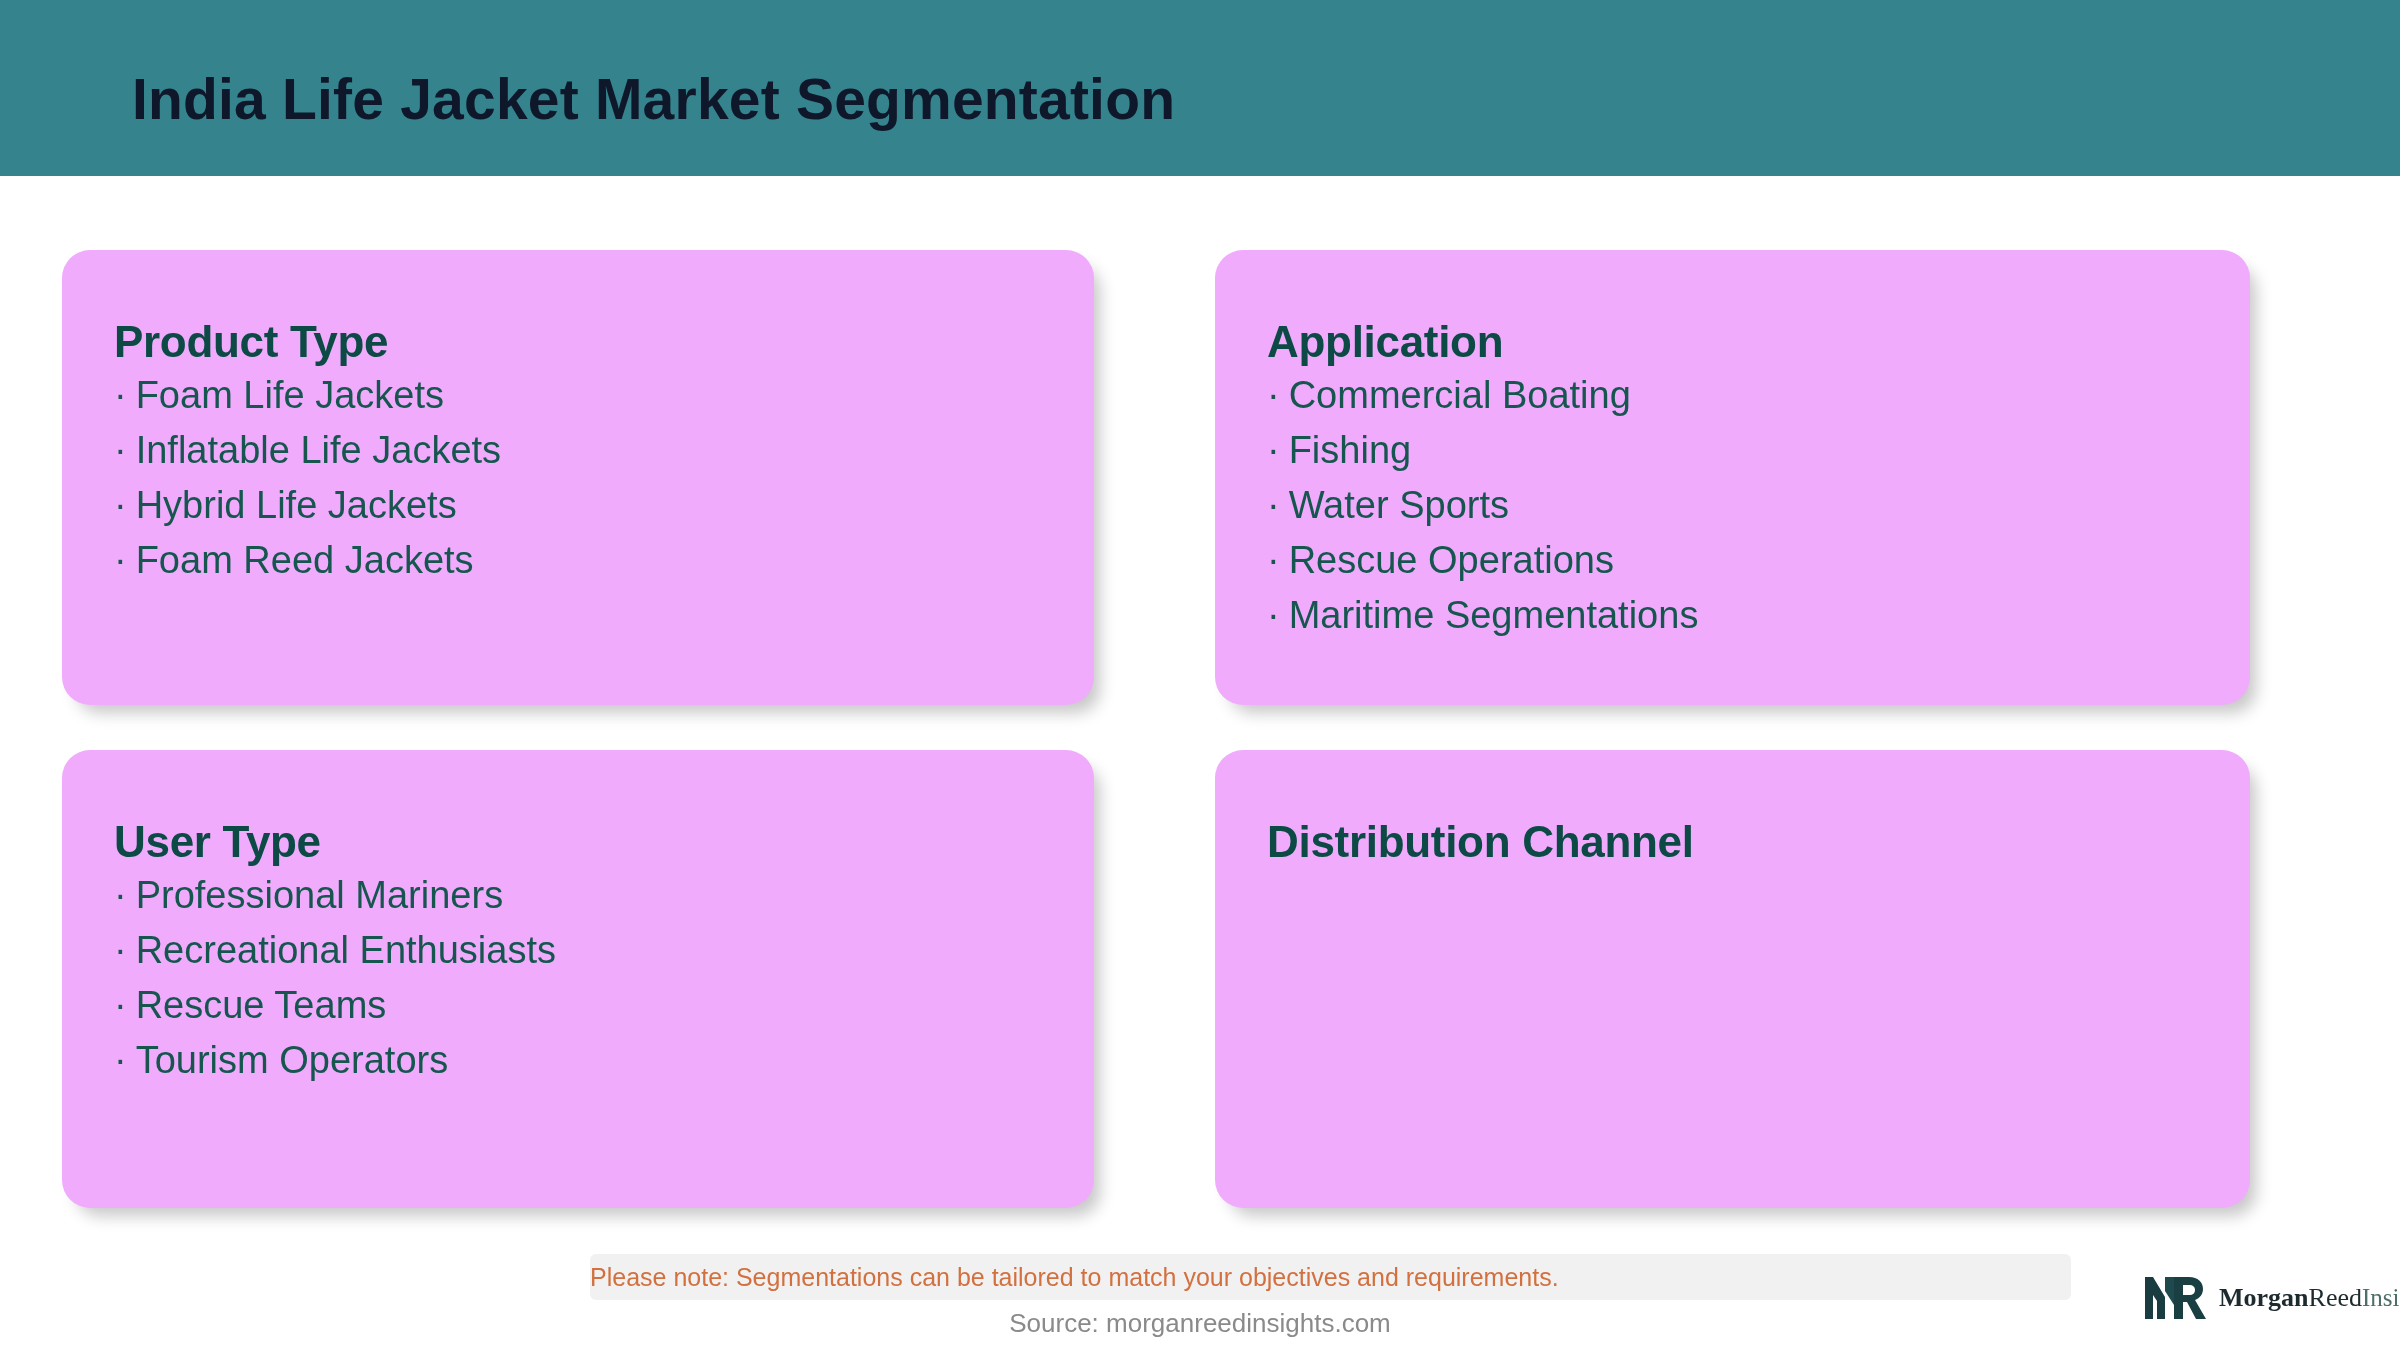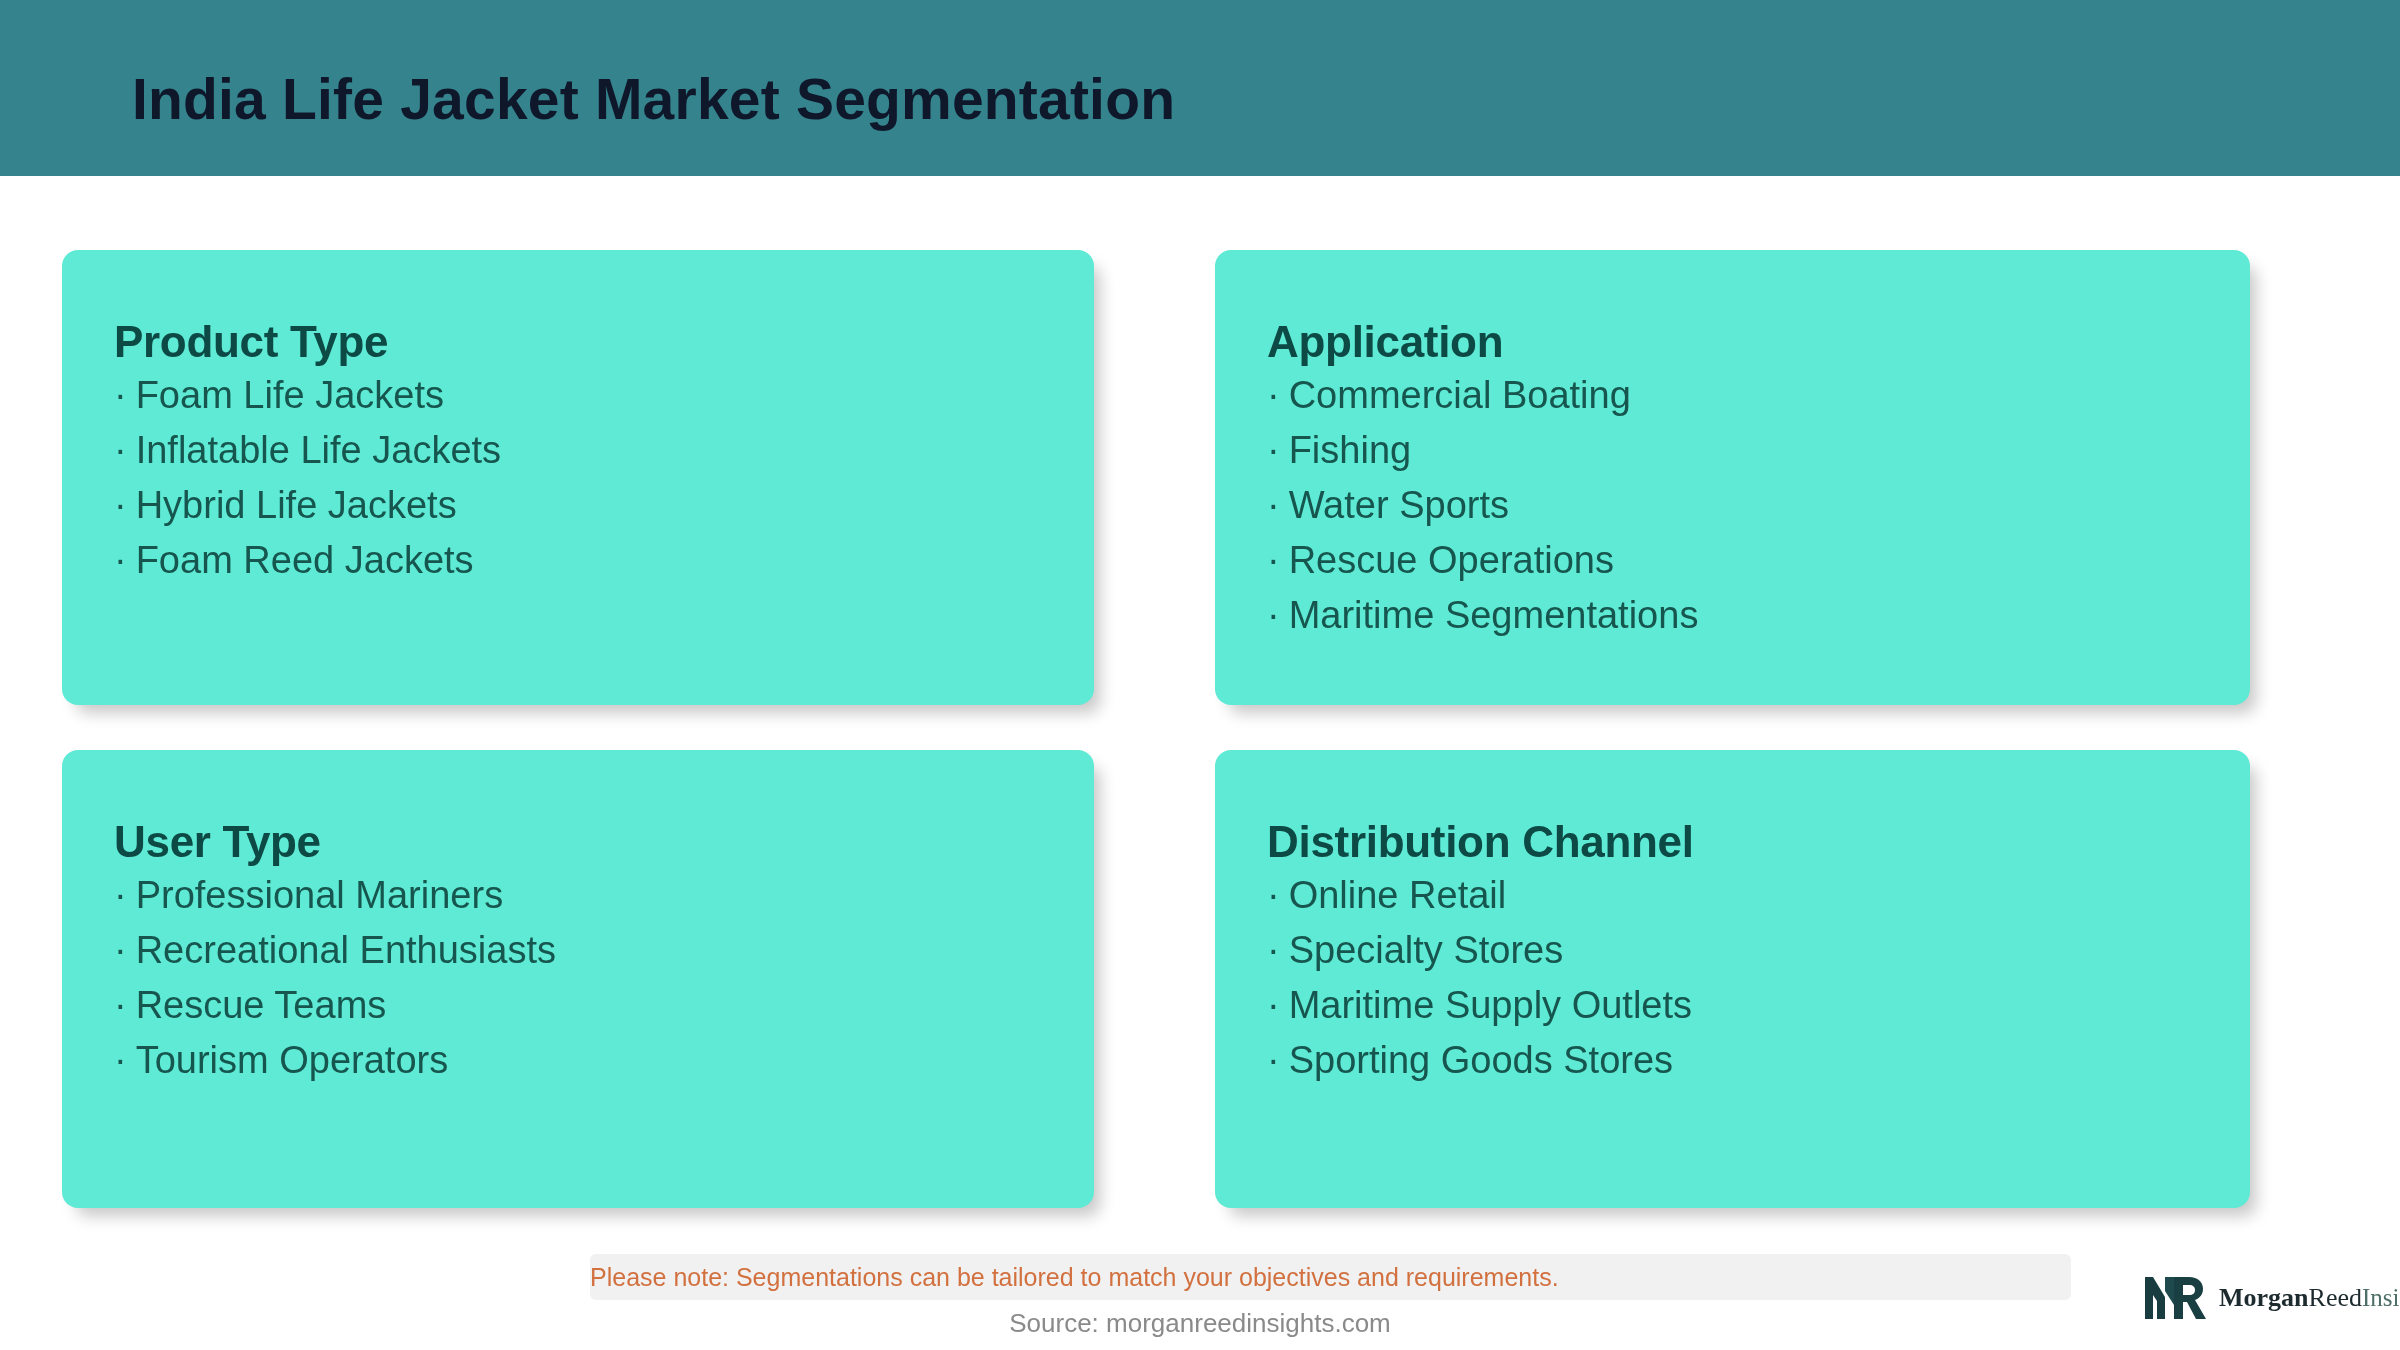--- a/index.html
+++ b/index.html
@@ -41,22 +41,22 @@
   
   .card-grid {
     position: absolute;
     left: 0;
     top: 176px;
     width: 2400px;
     height: 1060px;
   }
   .seg-card {
     position: absolute;
-    background: #5eead4;
-    border-radius: 16px;
+    background: #f0abfc;
+    border-radius: 28px;
     box-shadow: 10px 12px 16px -4px rgba(0, 0, 0, 0.22);
     box-sizing: border-box;
     padding: 66px 66px 40px 52px;
   }
   .seg-card.col-left  { left: 62px;   width: 1032px; }
   .seg-card.col-right { left: 1215px; width: 1035px; }
   .seg-card.row-top    { top: 74px;  height: 455px; }
   .seg-card.row-bottom { top: 574px; height: 458px; }
 
   .card-title {
@@ -192,26 +192,20 @@
     <ul class="card-list">
       <li><span class="bullet-dot">·</span><span>Professional Mariners</span></li>
       <li><span class="bullet-dot">·</span><span>Recreational Enthusiasts</span></li>
       <li><span class="bullet-dot">·</span><span>Rescue Teams</span></li>
       <li><span class="bullet-dot">·</span><span>Tourism Operators</span></li>
     </ul>
   </div>
 
   <div class="seg-card col-right row-bottom">
     <div class="card-title">Distribution Channel</div>
-    <ul class="card-list">
-      <li><span class="bullet-dot">·</span><span>Online Retail</span></li>
-      <li><span class="bullet-dot">·</span><span>Specialty Stores</span></li>
-      <li><span class="bullet-dot">·</span><span>Maritime Supply Outlets</span></li>
-      <li><span class="bullet-dot">·</span><span>Sporting Goods Stores</span></li>
-    </ul>
   </div>
 
 </div>
 
 <div class="footer">
   <div class="note-box">
     <span class="note-text">Please note: Segmentations can be tailored to match your objectives and requirements.</span>
   </div>
   <div class="source-text">Source: morganreedinsights.com</div>
 </div>

